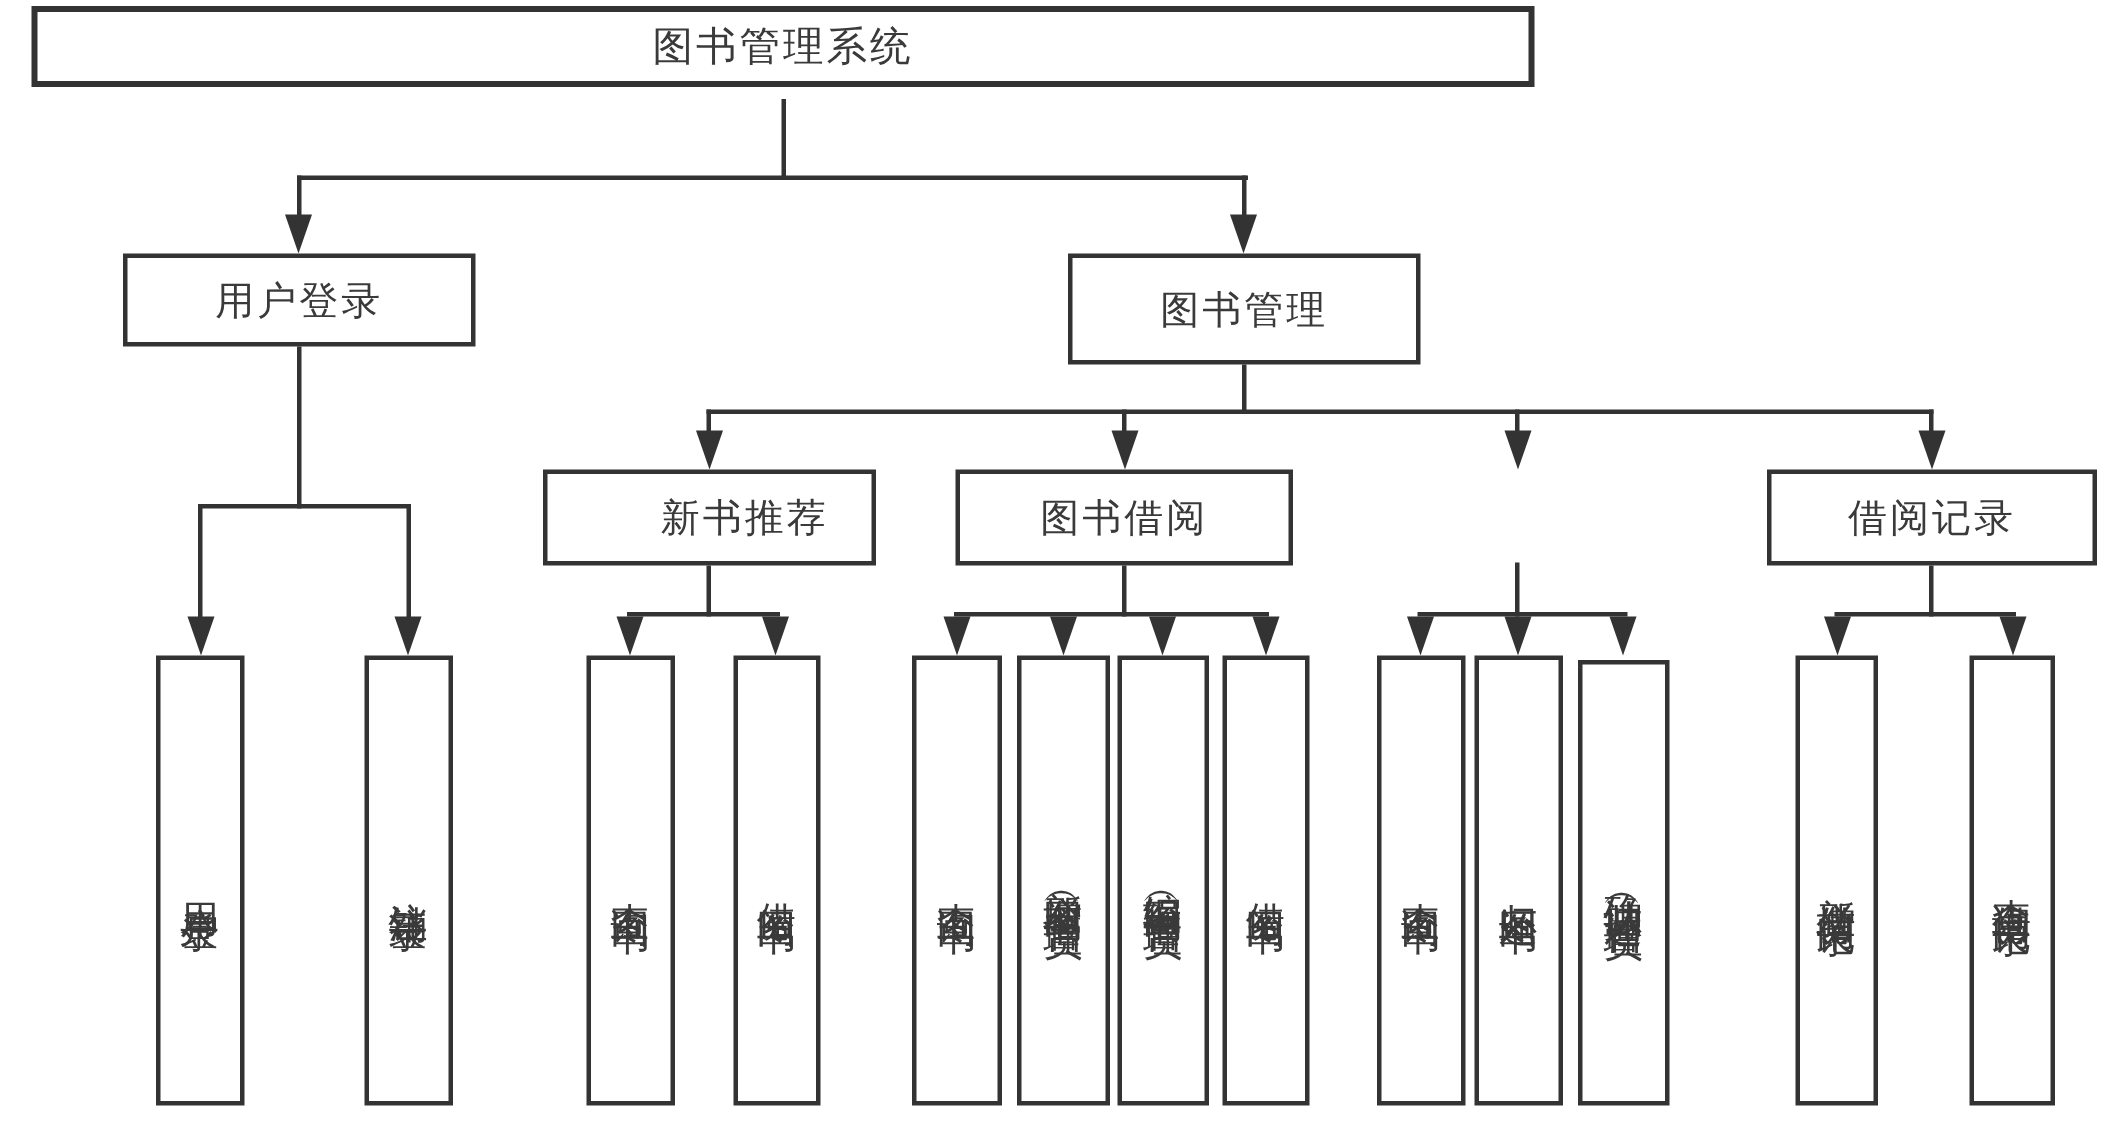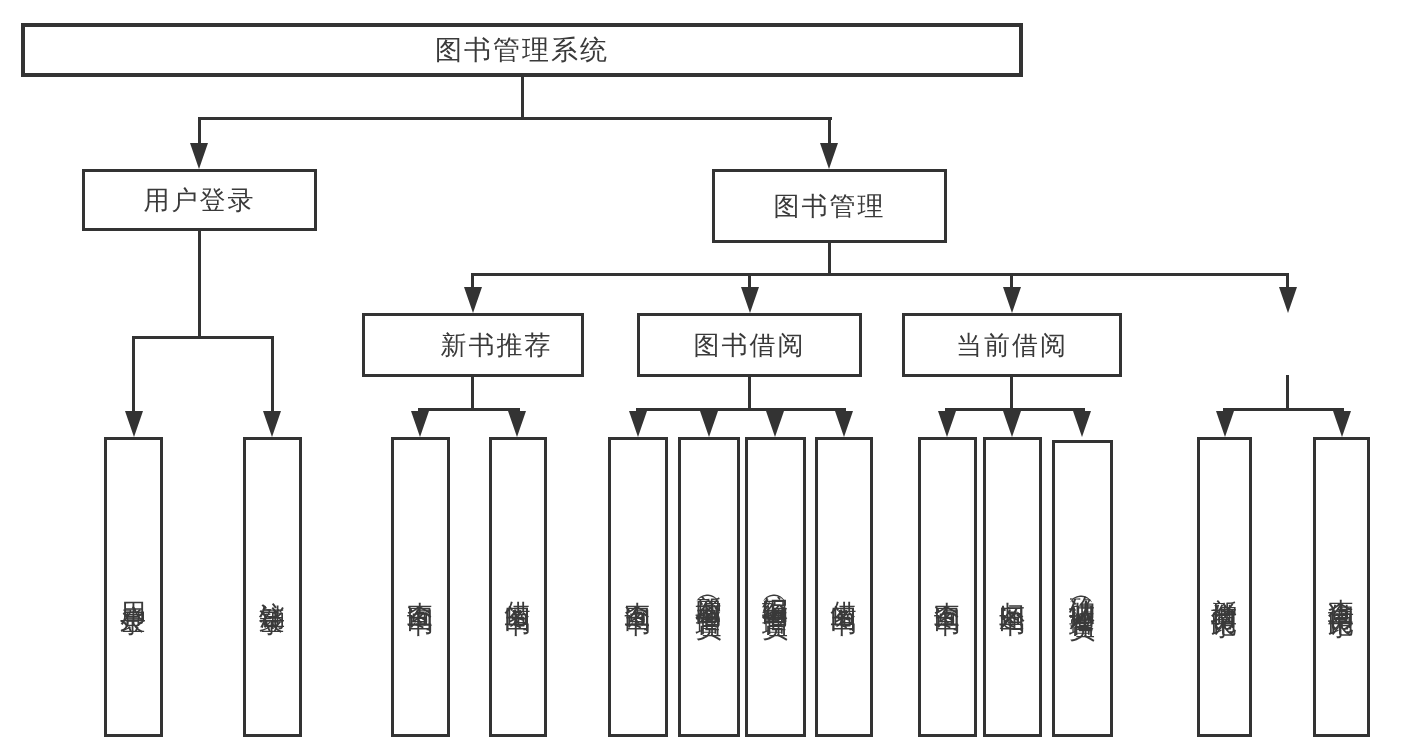--- a/index.html
+++ b/index.html
@@ -100,28 +100,28 @@
   <div class="ln" style="left:945px;top:408px;width:140px;height:3px;"></div>
   <div class="arr" style="left:938px;top:411px;"></div>
   <div class="arr" style="left:1003px;top:411px;"></div>
   <div class="arr" style="left:1073px;top:411px;"></div>
 
   <div class="ln" style="left:1286px;top:375px;width:3px;height:36px;"></div>
   <div class="ln" style="left:1223px;top:408px;width:121px;height:3px;"></div>
   <div class="arr" style="left:1216px;top:411px;"></div>
   <div class="arr" style="left:1333px;top:411px;"></div>
 
-  <div class="box root" style="left:21px;top:23px;width:1002px;height:54px;">图书管理系统</div>
+  <div class="box root" style="left:21px;top:4px;width:1002px;height:54px;">图书管理系统</div>
 
   <div class="box" style="left:82px;top:169px;width:235px;height:62px;">用户登录</div>
   <div class="box" style="left:712px;top:169px;width:235px;height:74px;">图书管理</div>
 
   <div class="box" style="left:362px;top:313px;width:222px;height:64px;padding-left:47px;">新书推荐</div>
   <div class="box" style="left:637px;top:313px;width:225px;height:64px;">图书借阅</div>
-  <div class="box" style="left:902px;top:313px;width:220px;height:64px;">当前借阅</div>
+  <div class="box" style="left:1178px;top:313px;width:220px;height:64px;">借阅记录</div>
 
   <div class="box vbox" style="left:104px;top:437px;width:59px;height:300px;">用户登录</div>
   <div class="box vbox" style="left:243px;top:437px;width:59px;height:300px;">注销登录</div>
 
   <div class="box vbox" style="left:391px;top:437px;width:59px;height:300px;">查询图书</div>
   <div class="box vbox" style="left:489px;top:437px;width:58px;height:300px;">借阅图书</div>
 
   <div class="box vbox" style="left:608px;top:437px;width:60px;height:300px;">查询图书</div>
   <div class="box vbox" style="left:678px;top:437px;width:62px;height:300px;">新增图书（管理员）</div>
   <div class="box vbox" style="left:745px;top:437px;width:61px;height:300px;">编辑图书（管理员）</div>

